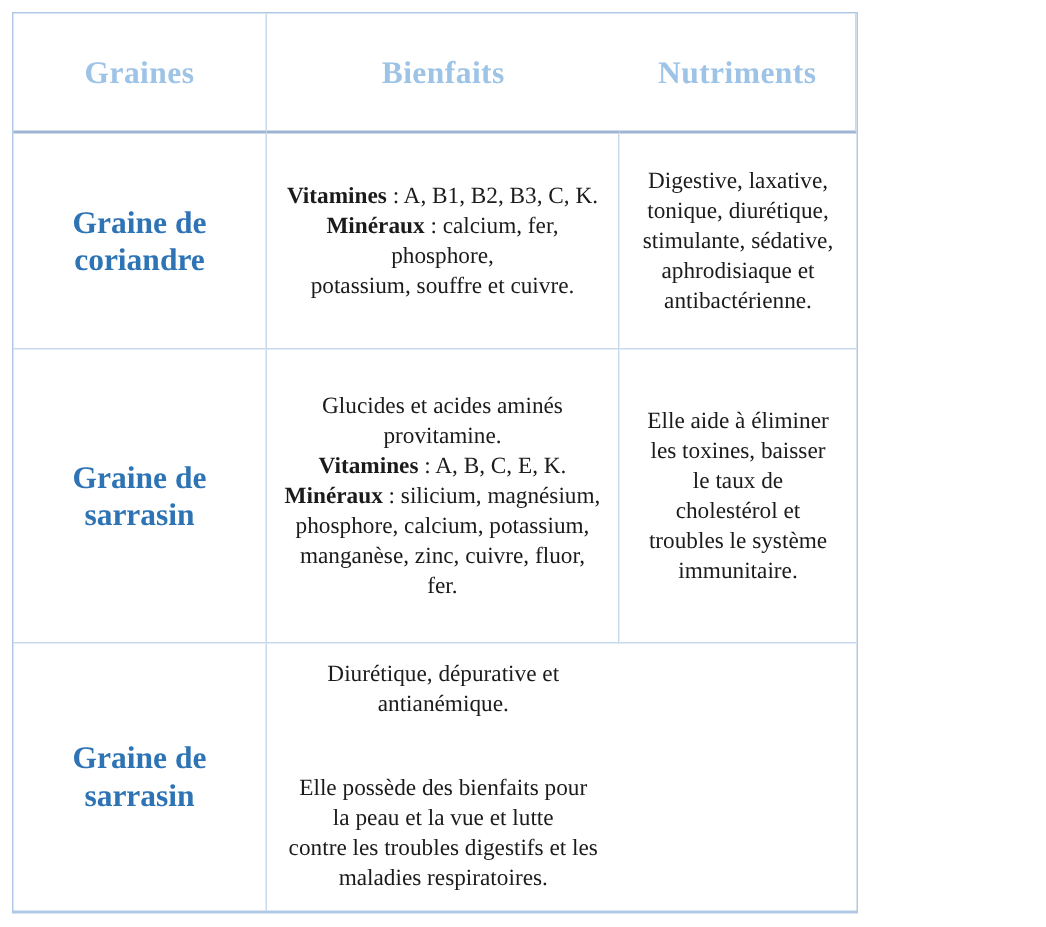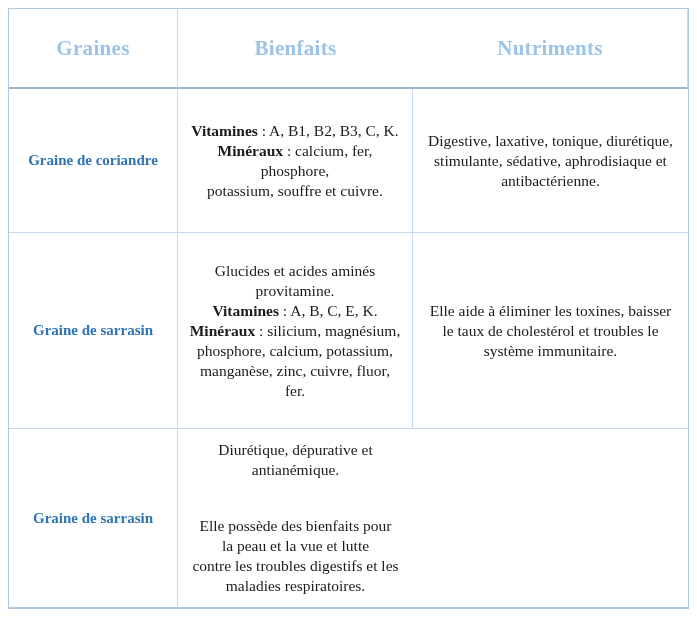--- a/index.html
+++ b/index.html
@@ -15,21 +15,21 @@
   html, body {
     width: 697px; height: 618px;
     background: var(--background);
     font-family: "Liberation Serif", "DejaVu Serif", serif;
     color: var(--body-text);
     overflow: hidden;
   }
   .seed-table {
     position: absolute;
     left: 8px; top: 8px;
-    width: 681px;
+    width: 564px;
     border: 1px solid var(--border-outer);
     border-bottom: 2px solid var(--border-outer);
     display: grid;
     grid-template-columns: 169px 235px 1fr;
     grid-template-rows: 80px 144px 196px 178px;
     background: var(--background);
   }
   .cell {
     border-right: 1px solid var(--border-light);
     border-bottom: 1px solid var(--border-light);
@@ -47,21 +47,21 @@
   .cell.header {
     border-bottom: 2px solid var(--border-header);
     color: var(--header-text);
     font-weight: bold;
     font-size: 21px;
     letter-spacing: 0.3px;
   }
   .cell.seed-name {
     color: var(--seed-text);
     font-weight: bold;
-    font-size: 15px;
+    font-size: 21px;
     line-height: 25px;
     padding: 4px 6px;
   }
   .b { font-weight: bold; }
   .blk { display: block; }
   .para2 { display: block; margin-top: 36px; }
 </style>
 </head>
 <body>
 

